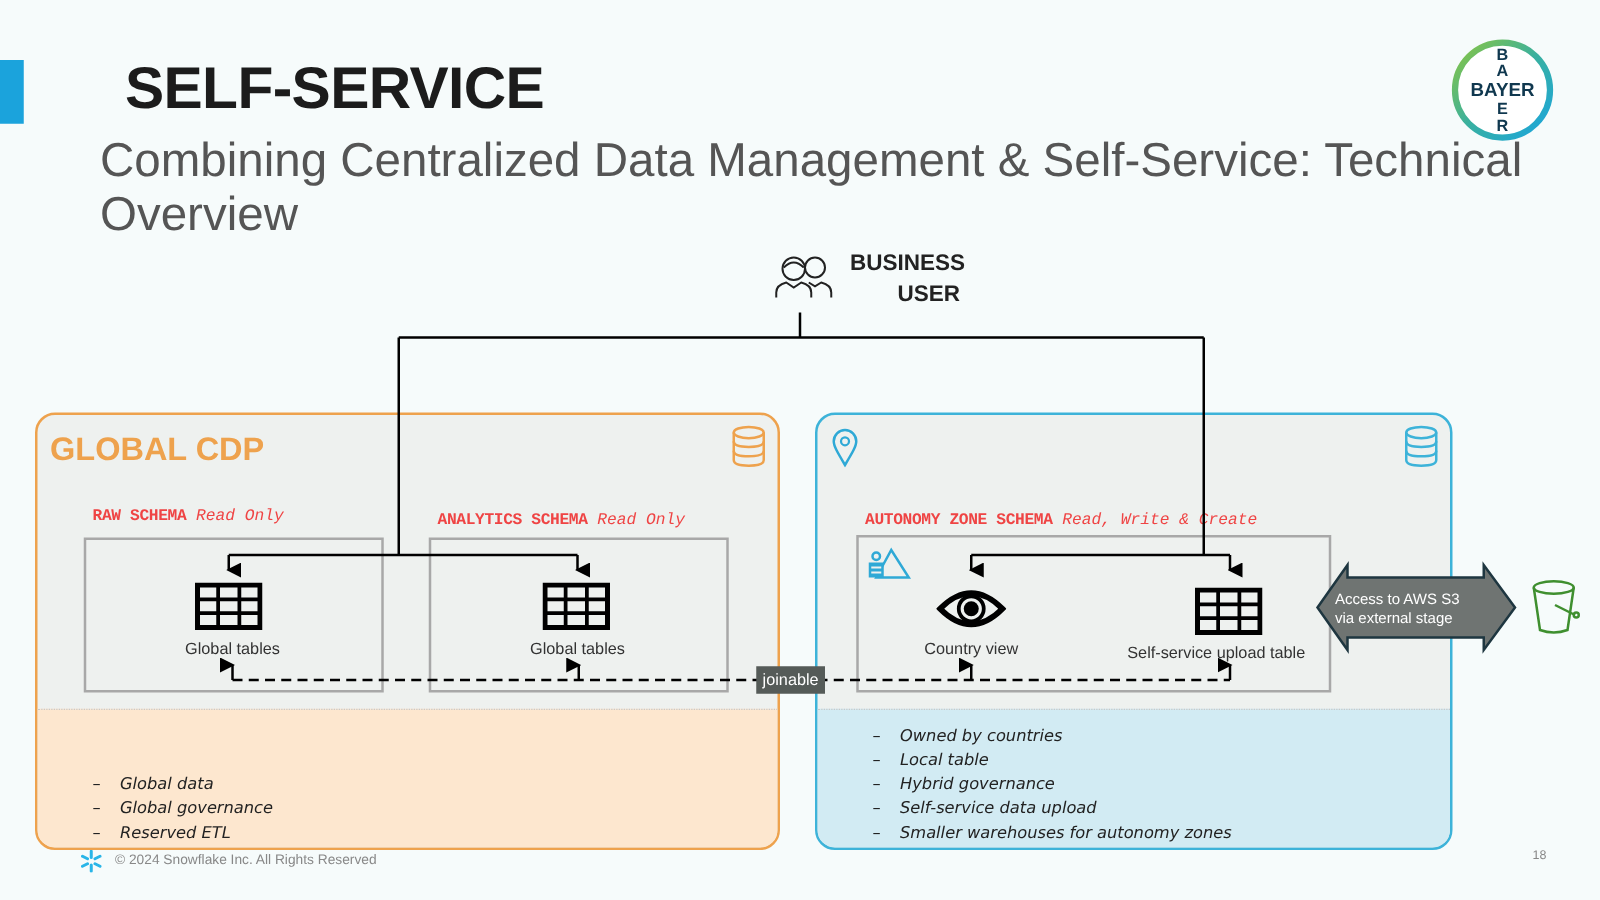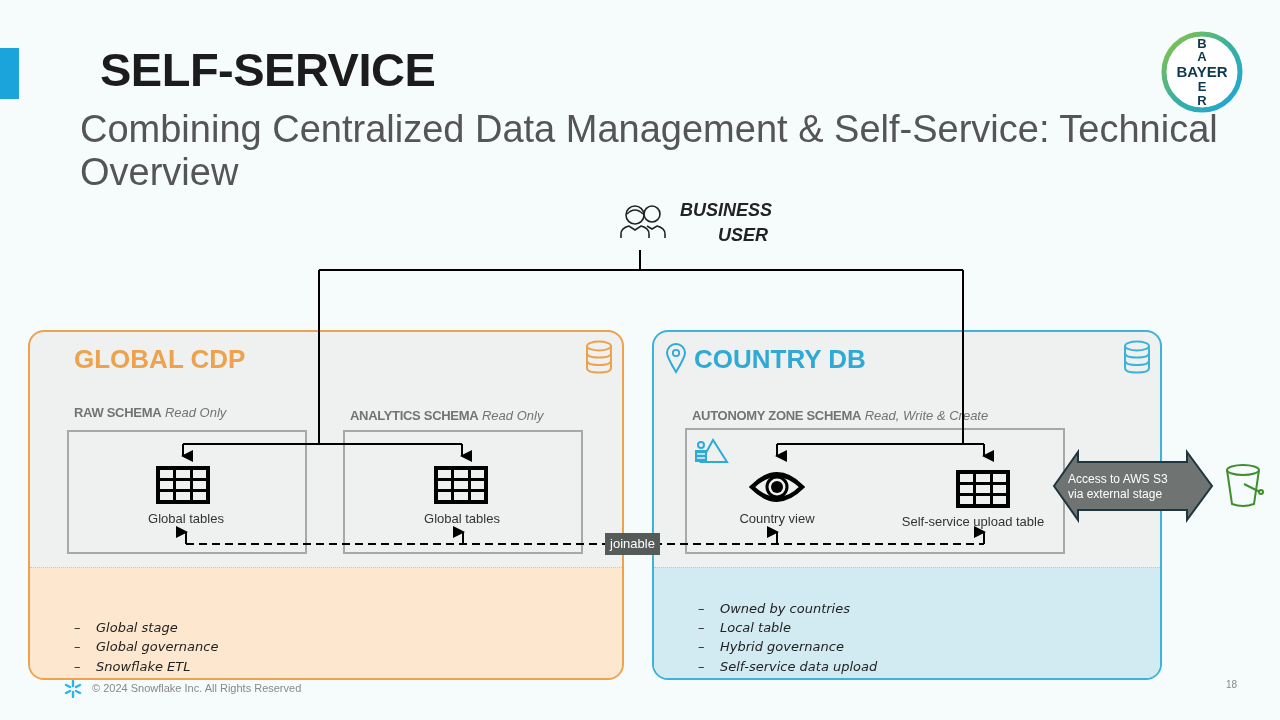--- a/index.html
+++ b/index.html
@@ -4,39 +4,39 @@
 <style>
   html, body { margin:0; padding:0; }
   body { width:1280px; height:720px; background:#f6fbfb; position:relative; overflow:hidden;
          font-family:"Liberation Sans", sans-serif; color:#222; }
   .abs { position:absolute; }
   .accent-bar { left:0; top:48px; width:19px; height:51px; background:#1ba3dc; }
   .title { left:64px; top:42px; font-size:47px; font-weight:bold; color:#1c1c1c; letter-spacing:-0.5px;margin-left:36px; }
   .subtitle { left:80px; top:108px; font-size:38px; color:#555; }
   .logo { left:1160px; top:30px; width:84px; height:84px; }
   .user-icon { left:618px; top:202px; width:52px; height:38px; }
-  .user-label { left:680px; top:198px; font-size:18px; font-weight:bold; color:#222; line-height:25px;font-style:italic; }
+  .user-label { left:680px; top:198px; font-size:18px; font-weight:bold; color:#222; line-height:25px; }
   .user-label span { display:block; }
   .panel { border-radius:16px; overflow:hidden; }
   .panel-global { left:28px; top:330px; width:592px; height:346px; border:2.5px solid #eea24d; background:#eef1ef; }
   .panel-country { left:652px; top:330px; width:506px; height:346px; border:2.5px solid #3db3d9; background:#eef1ef; }
   .panel .foot { position:absolute; left:0; right:0; bottom:0; height:110px; border-top:1.5px dotted #c8c8c8; }
   .panel-global .foot { background:#fde7cf; }
   .panel-country .foot { background:#d2ebf3; }
   .panel-title { position:absolute; top:12px; font-size:26px; font-weight:bold; }
-  .panel-global .panel-title { left:10px; color:#eea24d;margin-left:34px; }
+  .panel-global .panel-title { left:10px; color:#eea24d; }
   .panel-country .panel-title { left:40px; color:#2fa9d6; }
   .db-icon { position:absolute; top:8px; right:8px; width:30px; height:34px; }
   .pin-icon { position:absolute; left:10px; top:10px; width:24px; height:32px; }
   .bullets { position:absolute; bottom:2px; list-style:none; margin:0; padding:0;
              font-family:"DejaVu Sans", sans-serif; font-style:italic; font-size:13px; line-height:19.3px; color:#222; }
   .bullets li::before { content:"–"; display:inline-block; width:22px; font-style:normal; }
   .panel-global .bullets { left:44px; }
   .panel-country .bullets { left:44px; }
-  .schema-label { font-family:Liberation Sans, sans-serif; font-size:13px; color:#737373; }
+  .schema-label { font-family:Liberation Mono, monospace; font-size:13px; color:#ef4444; }
   .schema-label b { font-weight:bold; letter-spacing:-0.3px; }
   .schema-label i { font-style:italic; }
   .schema-box { border:2px solid #a8a8a8; background:transparent; }
   .item-label { font-size:13px; color:#333; text-align:center; }
   .joinable { left:605px; top:533px; width:55px; height:22px; background:#555b58; color:#fff; font-size:13px;
               line-height:22px; text-align:center; }
   .aws-label { left:1068px; top:472px; width:130px; color:#fff; font-size:12px; line-height:15px; }
   .footer { left:92px; top:682px; font-size:11px; color:#888; }
   .snow { left:64px; top:680px; width:18px; height:18px; }
   .page-num { left:1226px; top:679px; font-size:10px; color:#888; }
@@ -84,47 +84,47 @@
   <svg class="db-icon" viewBox="0 0 30 34">
     <g fill="none" stroke="#eea24d" stroke-width="2">
       <ellipse cx="15" cy="6" rx="12" ry="4.5"></ellipse>
       <path d="M3 6 v22 q0 4.5 12 4.5 q12 0 12 -4.5 v-22"></path>
       <path d="M3 13 q0 4.5 12 4.5 q12 0 12 -4.5"></path>
       <path d="M3 20.5 q0 4.5 12 4.5 q12 0 12 -4.5"></path>
     </g>
   </svg>
   <div class="foot">
     <ul class="bullets">
-      <li>Global stage</li>
+      <li>Global data</li>
       <li>Global governance</li>
-      <li>Snowflake ETL</li>
+      <li>Reserved ETL</li>
     </ul>
   </div>
 </div>
 
 <div class="abs panel panel-country">
   <svg class="pin-icon" viewBox="0 0 24 32">
     <path d="M12 30 C6 20 3 15 3 11 a9 9 0 0 1 18 0 c0 4 -3 9 -9 19z" fill="none" stroke="#2fa9d6" stroke-width="2"></path>
     <circle cx="12" cy="11" r="3.2" fill="none" stroke="#2fa9d6" stroke-width="1.8"></circle>
   </svg>
-  <div class="panel-title">COUNTRY DB</div>
   <svg class="db-icon" viewBox="0 0 30 34">
     <g fill="none" stroke="#3db3d9" stroke-width="2">
       <ellipse cx="15" cy="6" rx="12" ry="4.5"></ellipse>
       <path d="M3 6 v22 q0 4.5 12 4.5 q12 0 12 -4.5 v-22"></path>
       <path d="M3 13 q0 4.5 12 4.5 q12 0 12 -4.5"></path>
       <path d="M3 20.5 q0 4.5 12 4.5 q12 0 12 -4.5"></path>
     </g>
   </svg>
   <div class="foot">
     <ul class="bullets">
       <li>Owned by countries</li>
       <li>Local table</li>
       <li>Hybrid governance</li>
       <li>Self-service data upload</li>
+      <li>Smaller warehouses for autonomy zones</li>
     </ul>
   </div>
 </div>
 
 <div class="abs schema-label" style="left:74px;top:405px">
   <b>RAW SCHEMA</b>
   <i>Read Only</i>
 </div>
 <div class="abs schema-label" style="left:350px;top:408px">
   <b>ANALYTICS SCHEMA</b>

